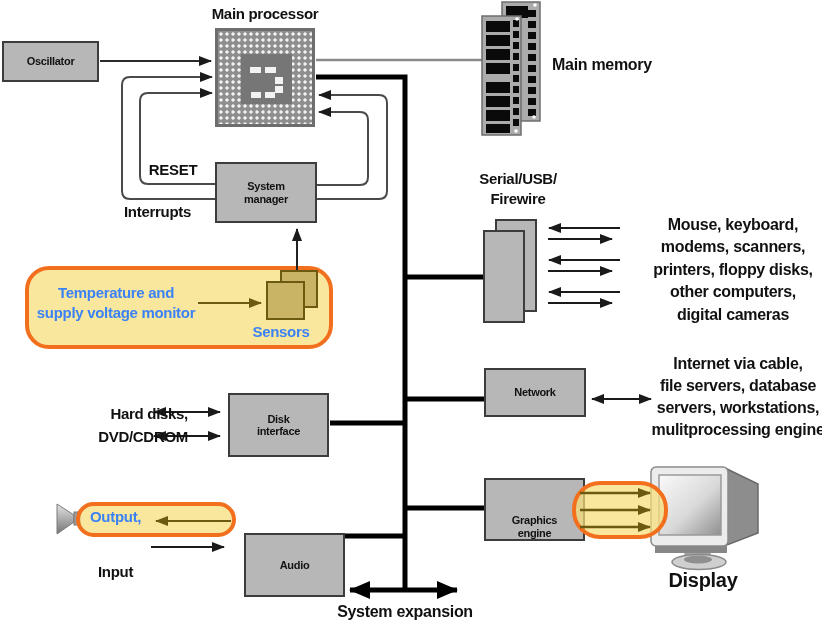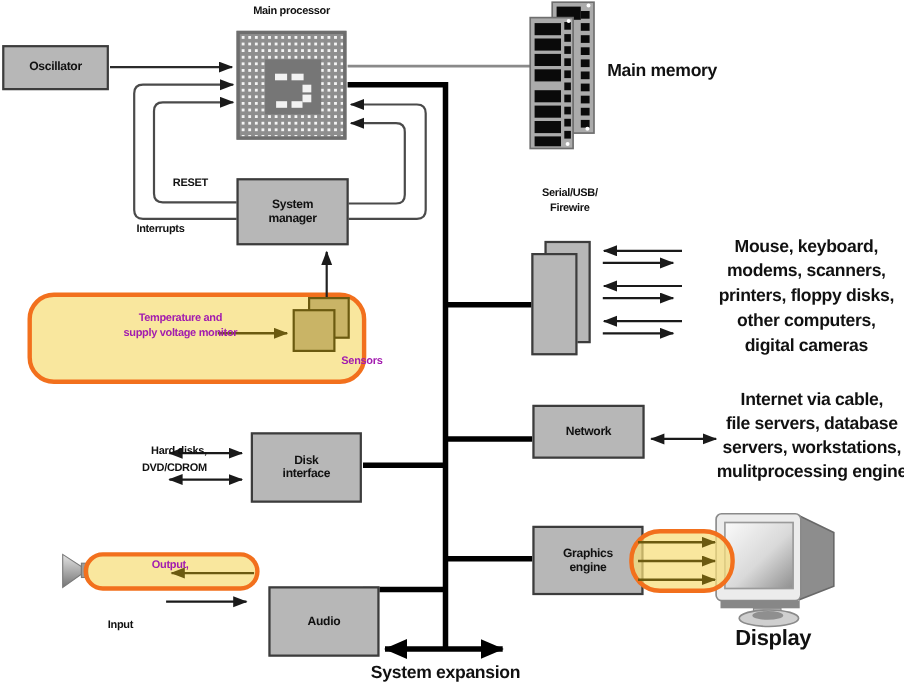--- a/index.html
+++ b/index.html
@@ -9,25 +9,25 @@
   svg.layer{pointer-events:none;}
   
   #svg-base{z-index:1;}
   .box{position:absolute;z-index:2;background:#b7b7b7;border:2px solid #3c3c3c;
        box-sizing:border-box;display:flex;align-items:center;justify-content:center;
        text-align:center;font-weight:bold;font-size:11px;line-height:1.12;
        letter-spacing:-0.3px;color:#111;white-space:pre-line;}
   .pill{position:absolute;z-index:3;background:rgba(246,222,120,0.72);
         border:4px solid #f2701d;box-sizing:border-box;}
   #svg-top{z-index:4;}
-  .lbl{position:absolute;z-index:5;font-weight:bold;font-size:10px;color:#111;
+  .lbl{position:absolute;z-index:5;font-weight:bold;font-size:15px;color:#111;
        letter-spacing:-0.3px;line-height:1.25;white-space:pre-line;}
   .lbl.center{text-align:center;}
   .lbl.right{text-align:right;margin-left:40px;}
-  .lbl.olive{color:#a21caf;margin-left:48px;}
+  .lbl.olive{color:#3b82f6;}
   
   #cpu{position:absolute;z-index:2;left:215px;top:28px;width:100px;height:99px;
        box-sizing:border-box;background-color:#8e8e8e;border:3px solid #6e6e6e;
        background-image:radial-gradient(circle,#f4f4f4 1.5px,rgba(0,0,0,0) 1.7px);
        background-size:6px 6px;}
   #cpu-die{position:absolute;left:23px;top:23px;width:51px;height:50px;background:#767676;}
   .pin{position:absolute;background:#f2f2f2;}
 </style>
 </head>
 <body>
@@ -159,21 +159,21 @@
     </g>
   </svg>
 
   <div class="box" style="left:2px;top:41px;width:97px;height:41px;"><span>Oscillator</span></div>
   <div class="box" style="left:215px;top:162px;width:102px;height:61px;"><span>System
 manager</span></div>
   <div class="box" style="left:228px;top:393px;width:101px;height:64px;"><span>Disk
 interface</span></div>
   <div class="box" style="left:228px;top:533px;width:101px;height:64px;margin-left:16px;"><span>Audio</span></div>
   <div class="box" style="left:484px;top:368px;width:102px;height:49px;"><span>Network</span></div>
-  <div class="box" style="left:484px;top:478px;width:101px;height:63px;"><span>Graphics
+  <div class="box" style="left:484px;top:478px;width:101px;height:63px;align-items:flex-end;"><span>Graphics
 engine</span></div>
   <div class="box" style="left:495px;top:219px;width:42px;height:93px;"></div>
   <div class="box" style="left:483px;top:230px;width:42px;height:93px;"></div>
 
   <div id="cpu">
     <div id="cpu-die">
       <div class="pin" style="left:9px;top:13px;width:11px;height:6px;"></div>
       <div class="pin" style="left:24px;top:13px;width:11px;height:6px;"></div>
       <div class="pin" style="left:34px;top:23px;width:8px;height:7px;"></div>
       <div class="pin" style="left:34px;top:32px;width:8px;height:7px;"></div>

